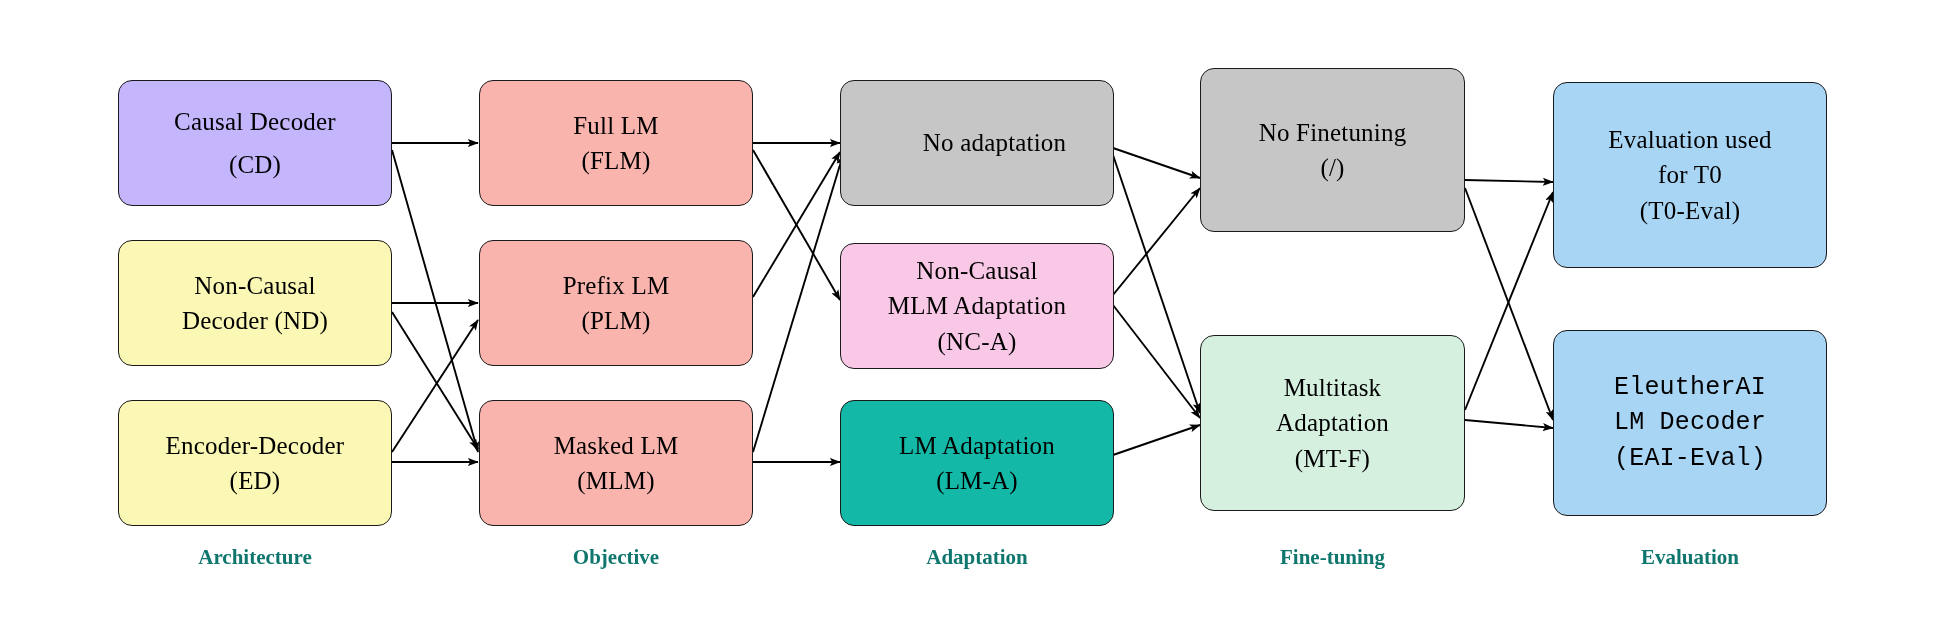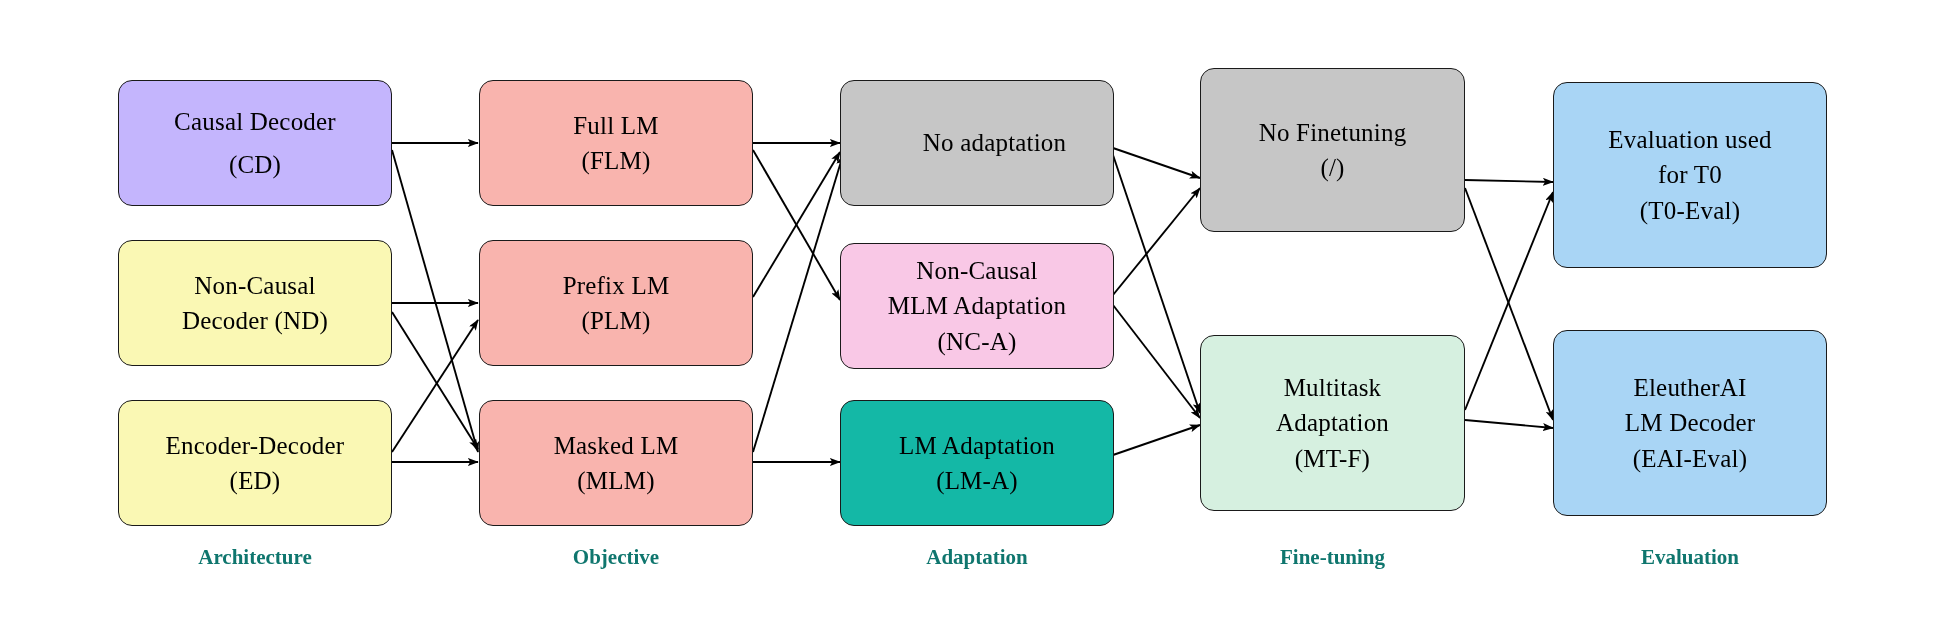--- a/index.html
+++ b/index.html
@@ -140,21 +140,21 @@
     <span class="ln">Multitask</span>
     <span class="ln">Adaptation</span>
     <span class="ln">(MT-F)</span>
   </div>
 
   <div class="node" style="left:1553px; top:82px; width:274px; height:186px; background:#a9d5f5;text-align:center;">
     <span class="ln">Evaluation used</span>
     <span class="ln">for T0</span>
     <span class="ln">(T0-Eval)</span>
   </div>
-  <div class="node" style="left:1553px; top:330px; width:274px; height:186px; background:#a9d5f5;">
+  <div class="node" style="left:1553px; top:330px; width:274px; height:186px; background:#a9d5f5;font-family:Liberation Mono, monospace;">
     <span class="ln">EleutherAI</span>
     <span class="ln">LM Decoder</span>
     <span class="ln">(EAI-Eval)</span>
   </div>
 
   <div class="col-label" style="left:118px; top:545px; width:274px;">Architecture</div>
   <div class="col-label" style="left:479px; top:545px; width:274px;">Objective</div>
   <div class="col-label" style="left:840px; top:545px; width:274px;">Adaptation</div>
   <div class="col-label" style="left:1200px; top:545px; width:265px;">Fine-tuning</div>
   <div class="col-label" style="left:1553px; top:545px; width:274px;">Evaluation</div>

